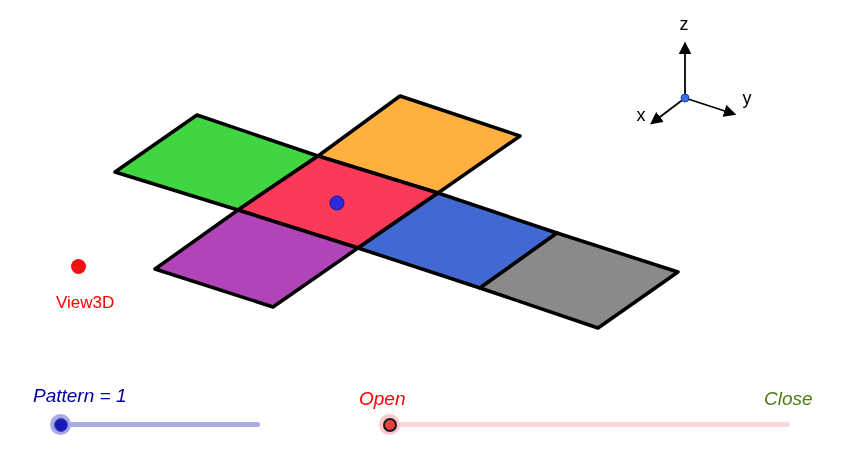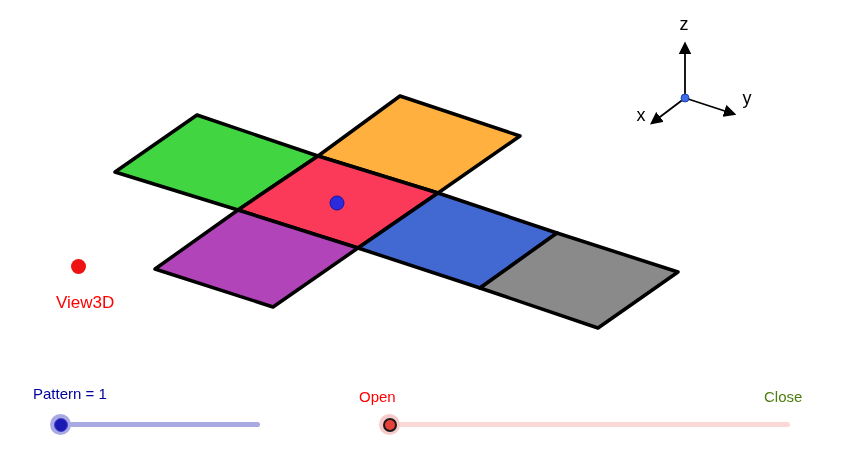--- a/index.html
+++ b/index.html
@@ -33,22 +33,23 @@
   .view3d-label {
     position: absolute;
     left: 56px; top: 279px;
     font-size: 17px;
     margin-top: 14px;
   }
 
   
   .slider-label {
     position: absolute;
-    font-size: 15px;
+    font-size: 19px;
     white-space: nowrap;
+    font-style: italic;
   }
   .pattern-label { left: 33px; top: 385px; }
   .open-label  { left: 359px; top: 388px; }
   .close-label { left: 764px; top: 388px; }
 
   .slider-track {
     position: absolute;
     height: 5px;
     border-radius: 3px;
     cursor: pointer;

